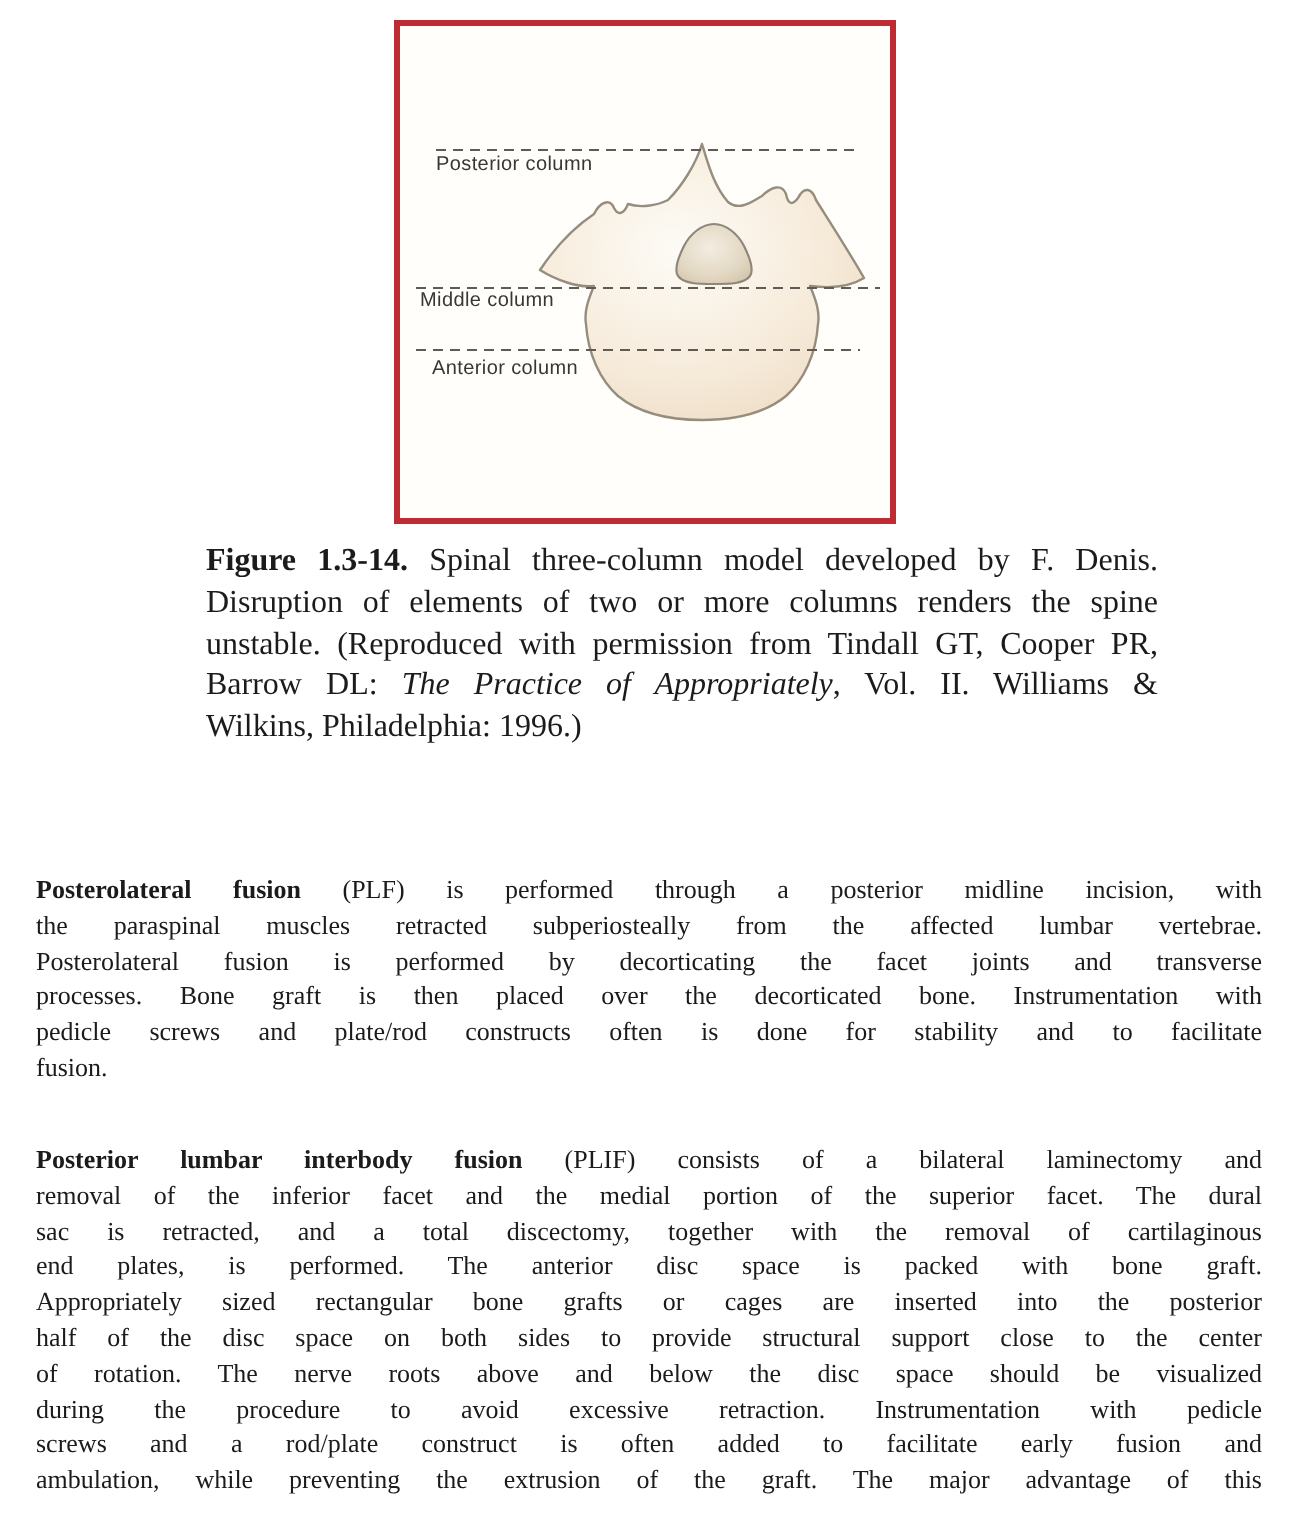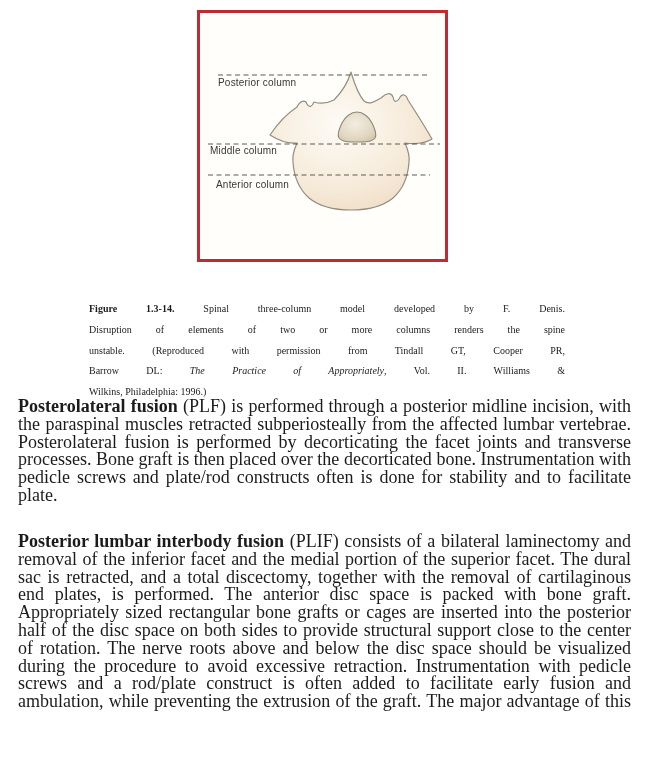--- a/index.html
+++ b/index.html
@@ -33,35 +33,35 @@
     letter-spacing: 0.2px;
     white-space: nowrap;
   }
   .lbl-posterior { left: 18px; top: 64px; }
   .lbl-middle    { left: 10px; top: 132px; }
   .lbl-anterior  { left: 16px; top: 166px; }
 
   
   .caption {
     position: absolute;
-    left: 89px;
+    left: 103px;
     top: 271px;
     width: 476px;
-    font-size: 10px;
+    font-size: 16px;
     line-height: 20.8px;
-    margin-top: 28px;
   }
 
   
   .para {
     position: absolute;
     left: 18px;
     width: 613px;
-    font-size: 18px;
+    font-size: 13px;
     line-height: 17.8px;
+    margin-top: 38px;
   }
   .para-1 { top: 398px; }
   .para-2 { top: 533px; }
 
   
   .jline { text-align: justify; text-align-last: justify; white-space: normal; }
   .jline.last { text-align-last: left; }
 
   .caption b, .para b { font-weight: bold; }
   .caption i { font-style: italic; }
@@ -132,21 +132,21 @@
     <div class="jline"><span>Barrow DL: </span><i>The Practice of Appropriately</i><span>, Vol. II. Williams &amp;</span></div>
     <div class="jline last"><span>Wilkins, Philadelphia: 1996.)</span></div>
   </div>
 
   <div class="para para-1">
     <div class="jline"><b>Posterolateral fusion</b><span> (PLF) is performed through a posterior midline incision, with</span></div>
     <div class="jline"><span>the paraspinal muscles retracted subperiosteally from the affected lumbar vertebrae.</span></div>
     <div class="jline"><span>Posterolateral fusion is performed by decorticating the facet joints and transverse</span></div>
     <div class="jline"><span>processes. Bone graft is then placed over the decorticated bone. Instrumentation with</span></div>
     <div class="jline"><span>pedicle screws and plate/rod constructs often is done for stability and to facilitate</span></div>
-    <div class="jline last"><span>plate.</span></div>
+    <div class="jline last"><span>fusion.</span></div>
   </div>
 
   <div class="para para-2">
     <div class="jline"><b>Posterior lumbar interbody fusion</b><span> (PLIF) consists of a bilateral laminectomy and</span></div>
     <div class="jline"><span>removal of the inferior facet and the medial portion of the superior facet. The dural</span></div>
     <div class="jline"><span>sac is retracted, and a total discectomy, together with the removal of cartilaginous</span></div>
     <div class="jline"><span>end plates, is performed. The anterior disc space is packed with bone graft.</span></div>
     <div class="jline"><span>Appropriately sized rectangular bone grafts or cages are inserted into the posterior</span></div>
     <div class="jline"><span>half of the disc space on both sides to provide structural support close to the center</span></div>
     <div class="jline"><span>of rotation. The nerve roots above and below the disc space should be visualized</span></div>

